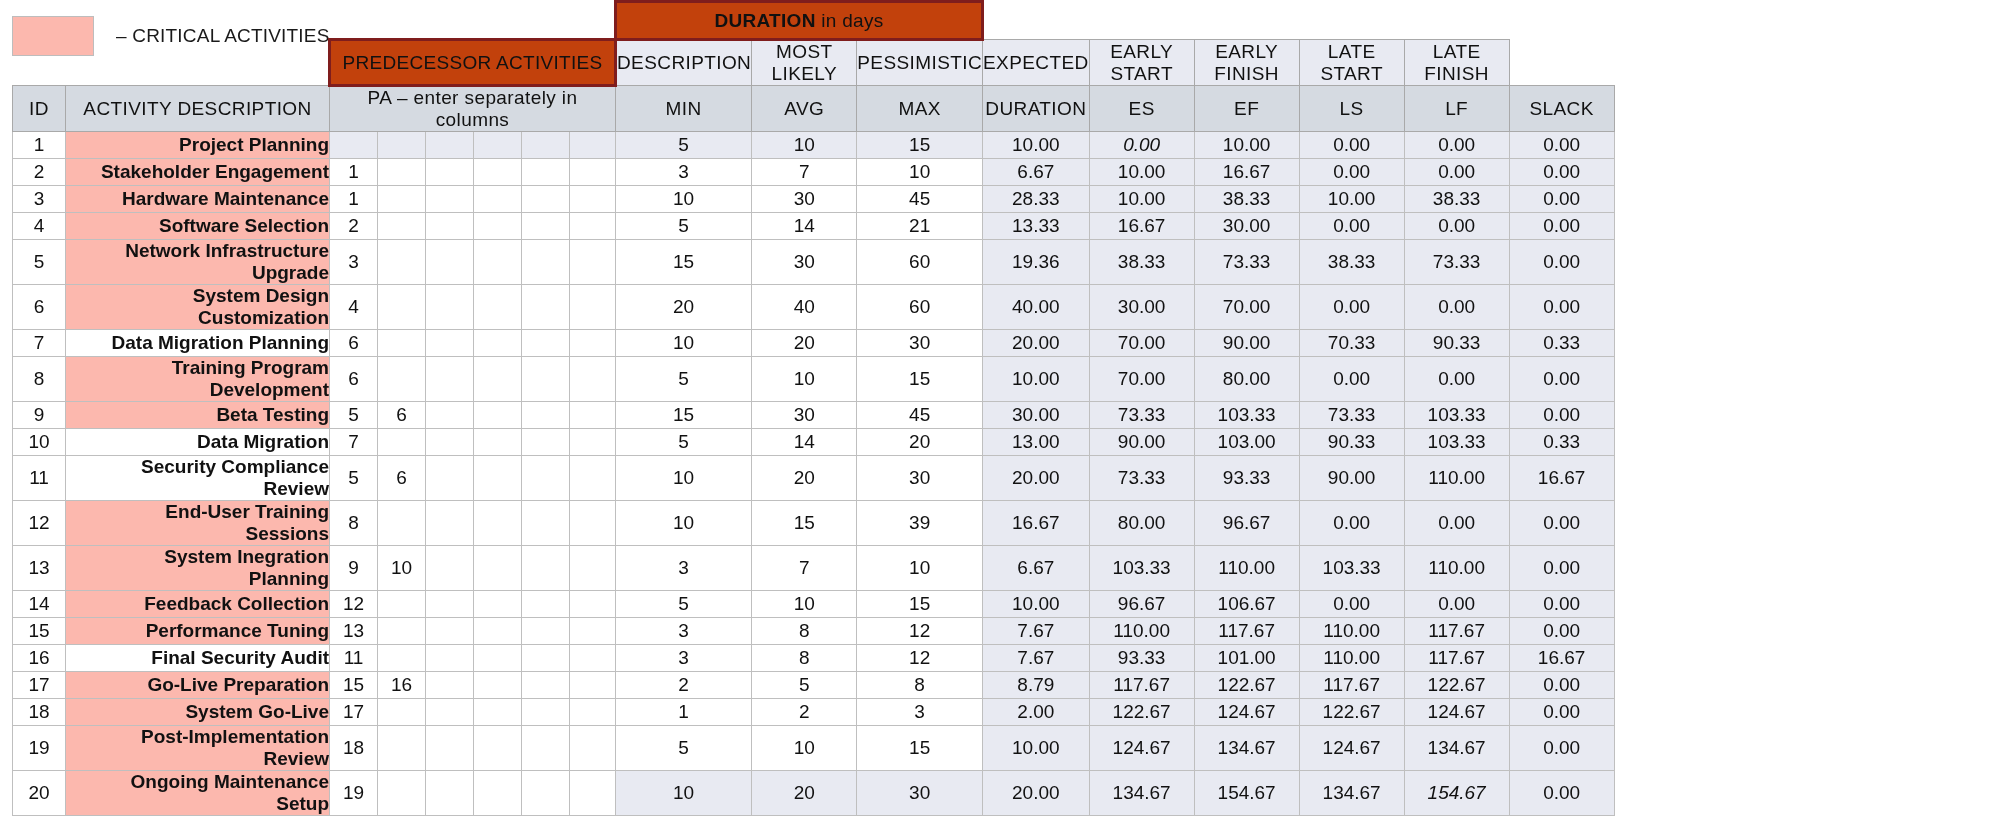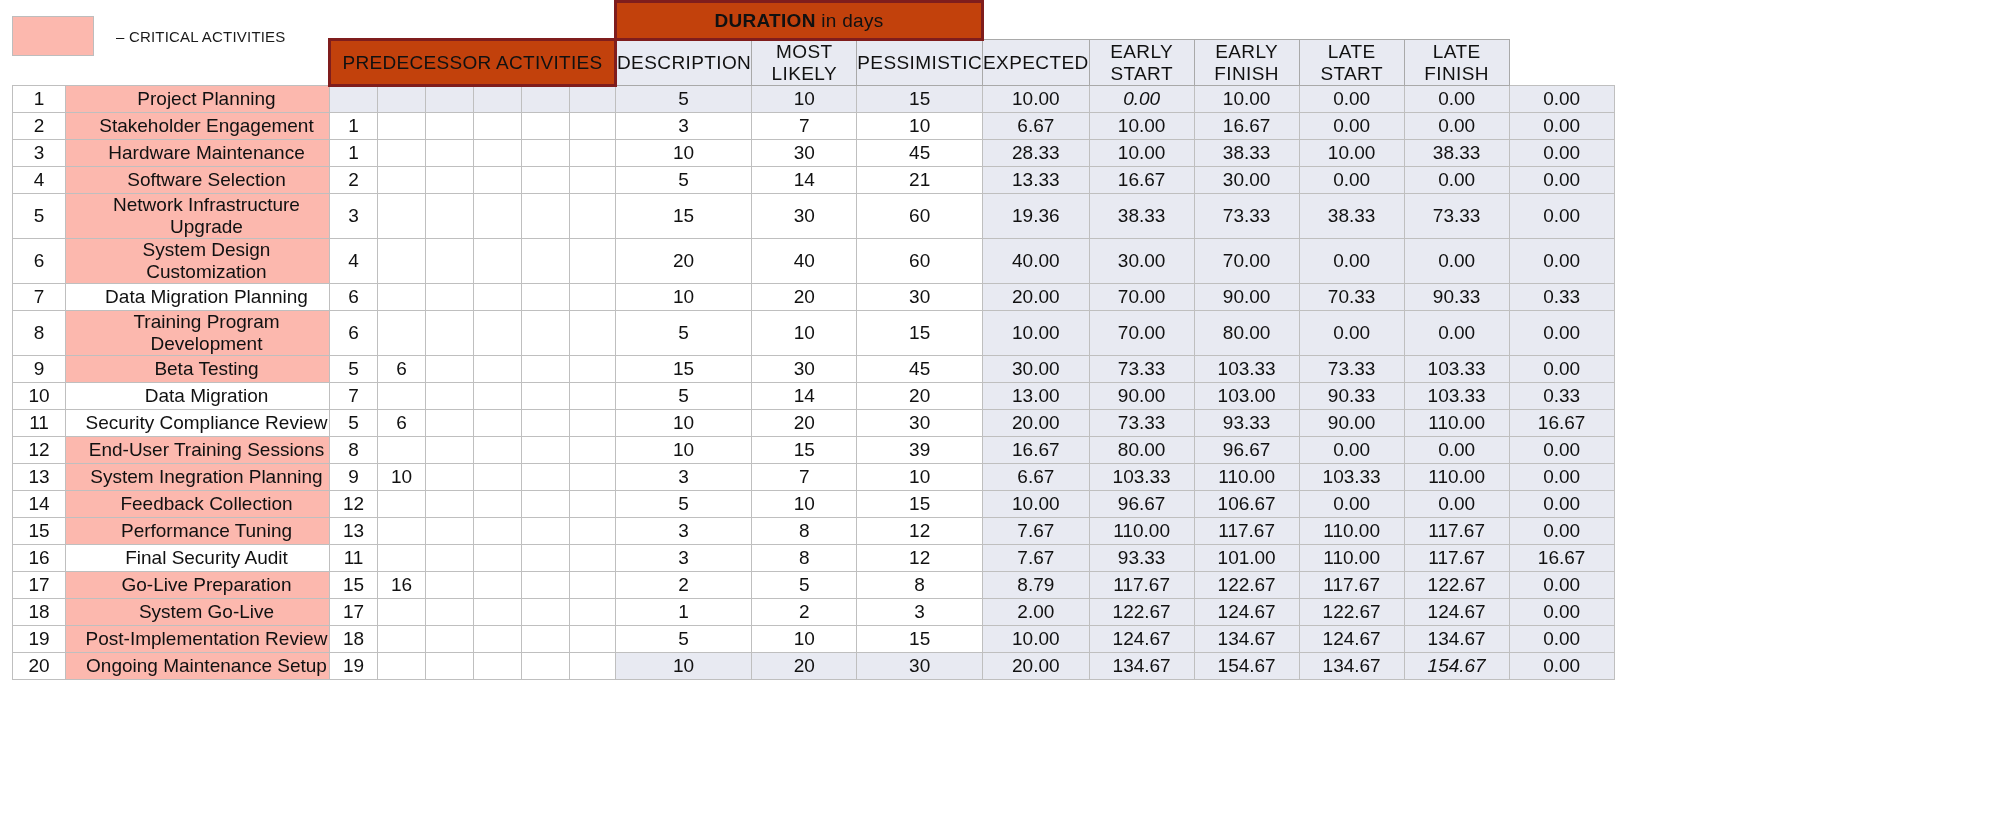--- a/index.html
+++ b/index.html
@@ -31,21 +31,21 @@
   }
   .legend-swatch {
     width: 82px;
     height: 40px;
     background: #fcb8ae;
     border: 1px solid #bdbdbd;
     box-sizing: border-box;
   }
   .legend-label {
     margin-left: 22px;
-    font-size: 15px;
+    font-size: 19px;
     letter-spacing: 0.2px;
     color: #1a1a1a;
     white-space: nowrap;
   }
 
   
   table.grid {
     position: absolute;
     left: 12px;
     top: 0;
@@ -103,22 +103,23 @@
   
   .cell {
     border: 1px solid #bfbfbf;
     height: 27px;
     background: #ffffff;
   }
   .cell.id {
     border: 1px solid #bfbfbf;
   }
   .cell.desc {
-    text-align: center;
+    text-align: right;
     padding-left: 18px;
+    font-weight: bold;
   }
   .cell.crit {
     background: #fcb8ae;
   }
   .cell.calc {
     background: #e8eaf2;
   }
   .cell.tint {
     background: #e8eaf2;
   }
@@ -179,20 +180,34 @@
         <td class="hdr1">MOST LIKELY</td>
         <td class="hdr1">PESSIMISTIC</td>
         <td class="hdr1">EXPECTED</td>
         <td class="hdr1">EARLY START</td>
         <td class="hdr1">EARLY FINISH</td>
         <td class="hdr1">LATE START</td>
         <td class="hdr1">LATE FINISH</td>
         <td class="blank"></td>
       </tr>
 
+      <tr>
+        <td class="hdr2">ID</td>
+        <td class="hdr2">ACTIVITY DESCRIPTION</td>
+        <td class="hdr2" colspan="6">PA  –  enter separately in columns</td>
+        <td class="hdr2">MIN</td>
+        <td class="hdr2">AVG</td>
+        <td class="hdr2">MAX</td>
+        <td class="hdr2">DURATION</td>
+        <td class="hdr2">ES</td>
+        <td class="hdr2">EF</td>
+        <td class="hdr2">LS</td>
+        <td class="hdr2">LF</td>
+        <td class="hdr2">SLACK</td>
+      </tr>
 
     <tr>
           <td class="cell id">1</td>
           <td class="cell desc crit">Project Planning</td>
           <td class="cell tint"></td>
           <td class="cell tint"></td>
           <td class="cell tint"></td>
           <td class="cell tint"></td>
           <td class="cell tint"></td>
           <td class="cell tint"></td>

